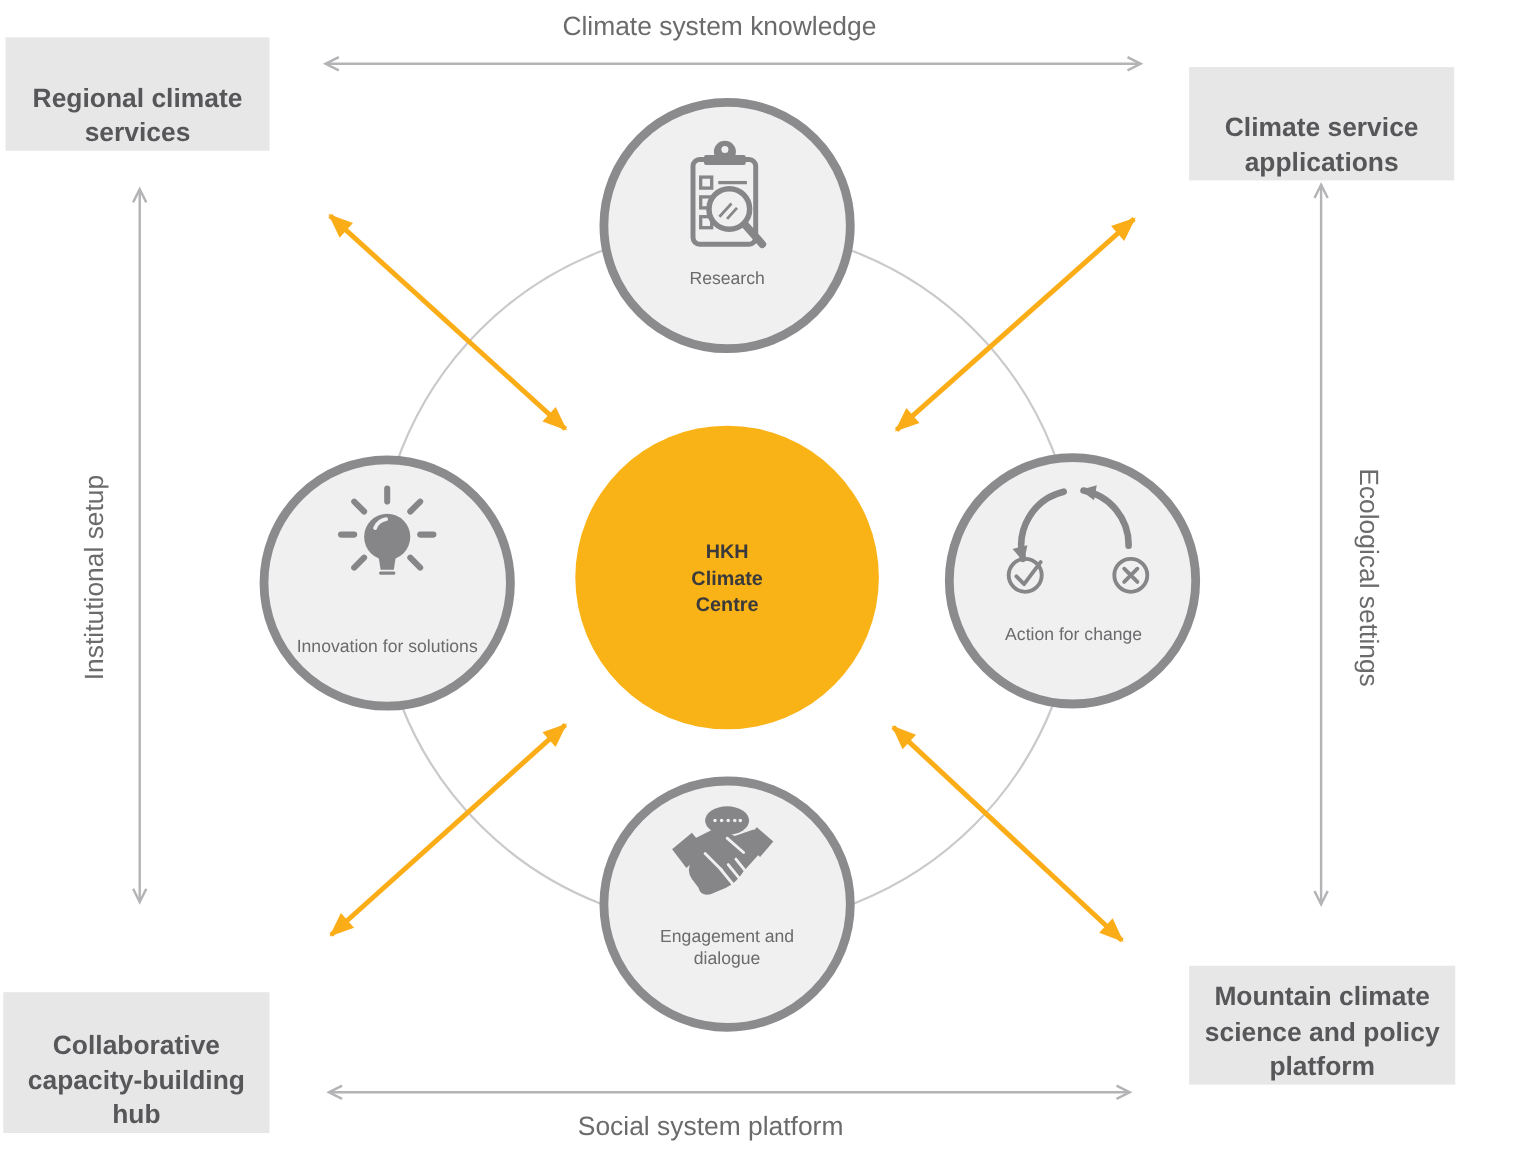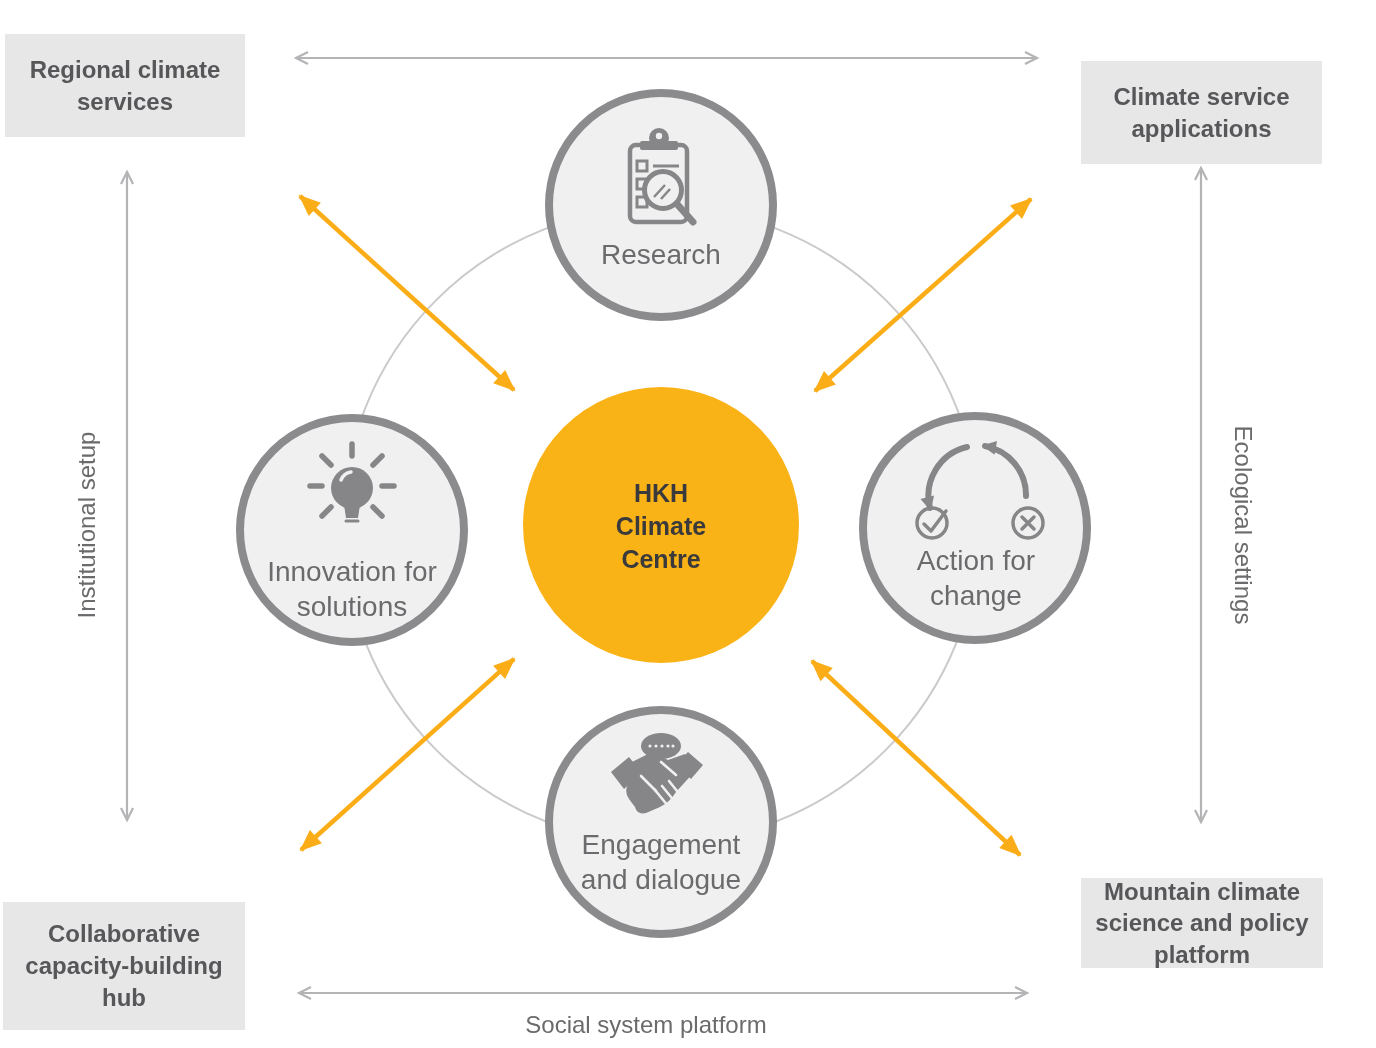--- a/index.html
+++ b/index.html
@@ -17,37 +17,37 @@
   .lbl.vert-right { transform:translate(-50%,-50%) rotate(90deg);  white-space:nowrap; }
 
   .axis-top    { left:654px; top:25px;  white-space:nowrap; }
   .axis-bottom { left:646px; top:1025px; white-space:nowrap; }
   .axis-left   { left:87px;  top:525px; }
   .axis-right  { left:1243px; top:525px; }
 
   .cbox {
     position:absolute; background:#e7e7e8; color:#57575a;
     font-weight:700; font-size:24px; line-height:1.32;
-    display:flex; align-items:center; justify-content:center;
+    display:flex; align-items:flex-end; justify-content:center;
     text-align:center; box-sizing:border-box; padding:0 9px;
   }
   .cbox.tl { left:5px;    top:34px;  width:240px; height:103px; }
   .cbox.tr { left:1081px; top:34px;  width:241px; height:103px;margin-top:27px; }
   .cbox.bl { left:3px;    top:878px; width:242px; height:128px;margin-top:24px; }
-  .cbox.br { left:1081px; top:878px; width:242px; height:90px; }
+  .cbox.br { left:1081px; top:878px; width:242px; height:108px; }
 
-  .sat-label { font-size:28px; color:#6b6b6d; }
+  .sat-label { font-size:16px; color:#6b6b6d; }
   .sat-research   { left:661px; top:254px; white-space:nowrap; }
   .sat-innovation { left:352px; top:573px; width:220px;margin-top:16px; }
   .sat-action     { left:976px; top:578px; width:130px; }
   .sat-engagement { left:661px; top:862px; width:180px; }
 
   .center-label {
     left:661px; top:526px; color:#3a3a3c; font-weight:700;
-    font-size:25px; line-height:1.32; white-space:pre-line;
+    font-size:18px; line-height:1.32; white-space:pre-line;
   }
 </style>
 </head>
 <body>
 
 <div class="stage">
 
   <svg class="layer" viewBox="0 0 1376 1048">
     <defs>
       <marker id="oarr" markerUnits="userSpaceOnUse" markerWidth="26" markerHeight="24" refX="22" refY="11" orient="auto-start-reverse">
@@ -151,20 +151,21 @@
   <div class="cbox tr">
     <span>Climate service applications</span>
   </div>
   <div class="cbox bl">
     <span>Collaborative capacity-building hub</span>
   </div>
   <div class="cbox br">
     <span>Mountain climate science and policy platform</span>
   </div>
 
+  <div class="lbl axis-top">Climate system knowledge</div>
   <div class="lbl axis-bottom">Social system platform</div>
   <div class="lbl vert-left axis-left">Institutional setup</div>
   <div class="lbl vert-right axis-right">Ecological settings</div>
 
   <div class="lbl sat-label sat-research">Research</div>
   <div class="lbl sat-label sat-innovation">Innovation for solutions</div>
   <div class="lbl sat-label sat-action">Action for change</div>
   <div class="lbl sat-label sat-engagement">Engagement and dialogue</div>
 
   <div class="lbl center-label">HKH

